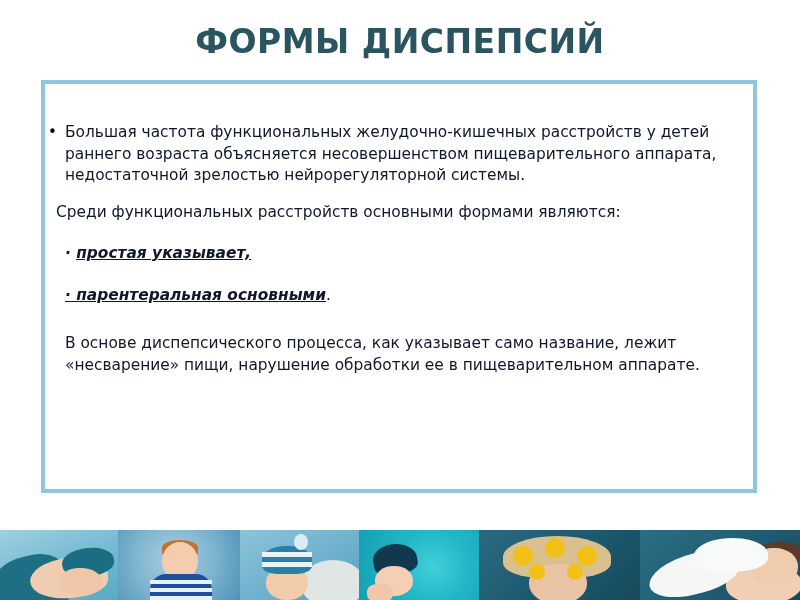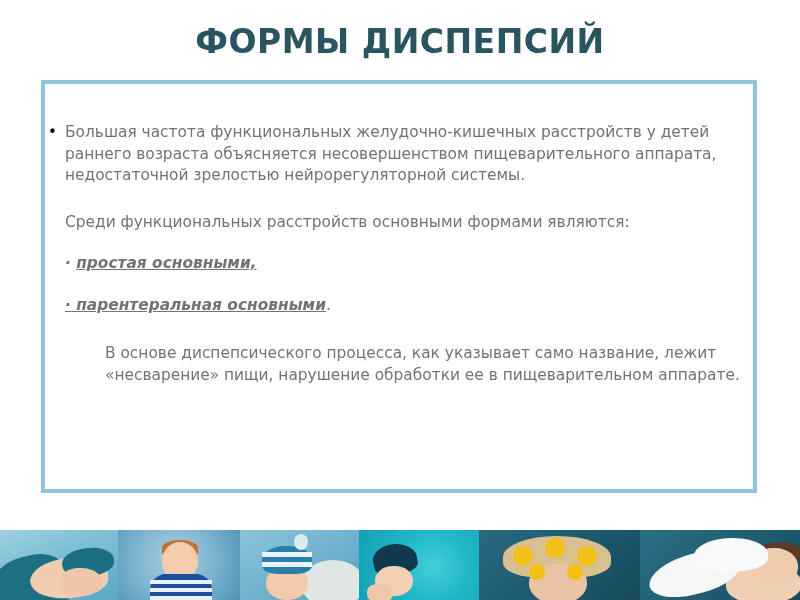--- a/index.html
+++ b/index.html
@@ -50,21 +50,21 @@
     box-sizing: border-box;
     background: transparent;
   }
 
   .content-inner {
     position: absolute;
     left: 45px;
     top: 122px;
     width: 712px;
     height: 400px;
-    color: #737373;
+    color: #0f172a;
     font-size: 15.4px;
     line-height: 21.5px;
   }
 
   ul.bullets {
     list-style: none;
     margin: 0;
     padding: 0;
   }
   ul.bullets > li {
@@ -76,22 +76,22 @@
     content: "\2022";
     position: absolute;
     left: 3px;
     top: 0;
     font-size: 15px;
     line-height: 21.5px;
     color: #000;
   }
 
   .para {
-    margin-top: 25px;
-    padding-left: 20px;
+    margin-top: 15px;
+    padding-left: 11px;
   }
 
   .form-item {
     margin-top: 20px;
     padding-left: 20px;
     font-weight: bold;
     font-style: italic;
     font-size: 15.4px;
   }
   .form-item .u {
@@ -104,21 +104,20 @@
   }
   .form-item .tail {
     font-weight: normal;
     font-style: normal;
     text-decoration: none;
   }
 
   .closing {
     margin-top: 27px;
     padding-left: 20px;
-    margin-left: 40px;
   }
 
   
   .photo-strip {
     position: absolute;
     left: 0;
     top: 530px;
     width: 800px;
     height: 70px;
     display: flex;
@@ -264,21 +263,21 @@
     <ul class="bullets">
       <li>
         <span>Большая частота функциональных желудочно-кишечных расстройств у детей раннего возраста объясняется несовершенством пищеварительного аппарата, недостаточной зрелостью нейрорегуляторной системы.</span>
       </li>
     </ul>
 
     <div class="para">Среди функциональных расстройств основными формами являются:</div>
 
     <div class="form-item">
       <span class="plain">·</span>
-      <span class="u">простая основными,</span><span class="tail"></span>
+      <span class="u">простая указывает,</span><span class="tail"></span>
     </div>
 
 
     <div class="form-item">
       <span class="u">·</span><span class="u"> парентеральная основными</span><span class="tail">.</span>
     </div>
 
     <div class="closing">В основе диспепсического процесса, как указывает само название, лежит «несварение» пищи, нарушение обработки ее в пищеварительном аппарате.</div>
 
   </div>

